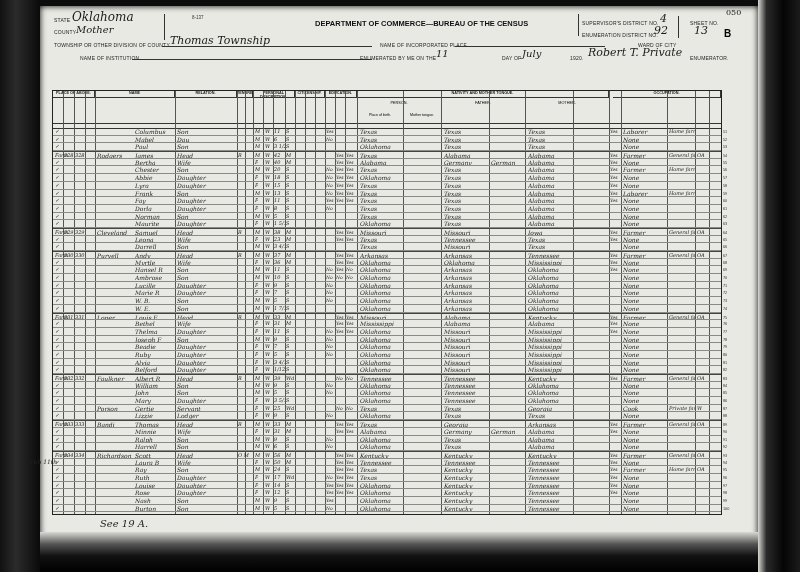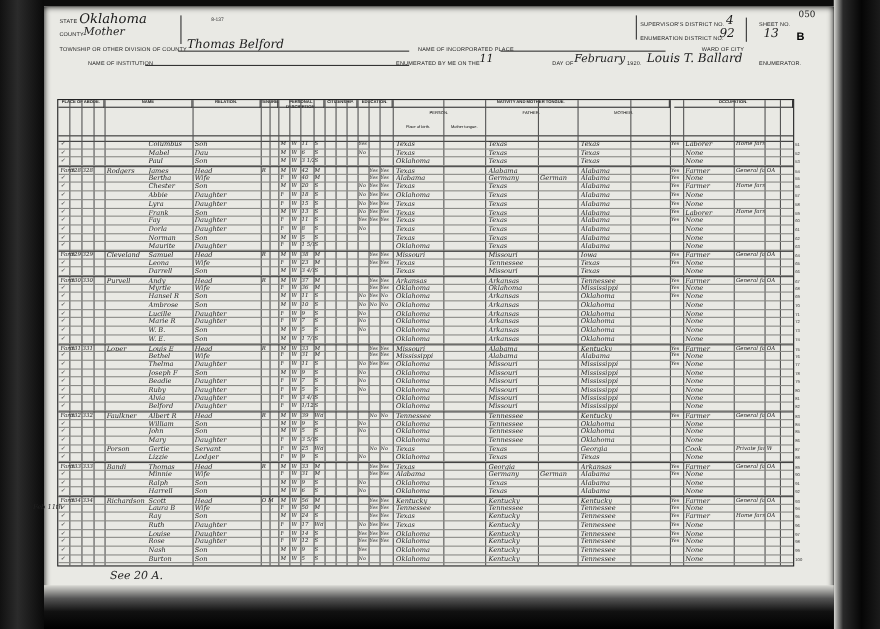--- a/index.html
+++ b/index.html
@@ -31,36 +31,37 @@
 <div class="rstrip"></div>
 
 <div class="page">
 
   <div class="hdr-label" style="left:14px;top:11px;">STATE</div>
   <div class="hw" style="left:32px;top:4px;font-size:12px;">Oklahoma</div>
   <div class="hdr-label" style="left:14px;top:23px;">COUNTY</div>
   <div class="hw" style="left:36px;top:18px;font-size:10px;">Mother</div>
   <div style="position:absolute;left:124px;top:8px;height:26px;border-left:1px solid #333;"></div>
   <div class="hdr-label" style="left:14px;top:36px;">TOWNSHIP OR OTHER DIVISION OF COUNTY</div>
-  <div class="hw" style="left:130px;top:28px;font-size:11px;">Thomas Belford</div>
+  <div class="hw" style="left:130px;top:28px;font-size:11px;">Thomas Township</div>
   <div style="position:absolute;left:122px;top:40px;width:210px;border-top:0.8px solid #333;"></div>
   <div class="hdr-label" style="left:40px;top:49px;">NAME OF INSTITUTION</div>
   <div style="position:absolute;left:92px;top:53px;width:240px;border-top:0.8px solid #333;"></div>
 
   <div class="formno" style="left:152px;top:9px;">8-137</div>
+  <div class="title1">DEPARTMENT OF COMMERCE—BUREAU OF THE CENSUS</div>
 
   <div class="hdr-label" style="left:340px;top:36px;">NAME OF INCORPORATED PLACE</div>
   <div style="position:absolute;left:415px;top:40px;width:150px;border-top:0.8px solid #333;"></div>
   <div class="hdr-label" style="left:598px;top:36px;">WARD OF CITY</div>
   <div class="hdr-label" style="left:320px;top:49px;">ENUMERATED BY ME ON THE</div>
   <div class="hw" style="left:396px;top:42px;font-size:10px;">11</div>
   <div class="hdr-label" style="left:462px;top:49px;">DAY OF</div>
-  <div class="hw" style="left:482px;top:42px;font-size:10px;">February</div>
+  <div class="hw" style="left:482px;top:42px;font-size:10px;">July</div>
   <div class="hdr-label" style="left:530px;top:49px;">1920.</div>
-  <div class="hw" style="left:548px;top:40px;font-size:11px;">Louis T. Ballard</div>
+  <div class="hw" style="left:548px;top:40px;font-size:11px;">Robert T. Private</div>
   <div class="hdr-label" style="left:650px;top:49px;">ENUMERATOR.</div>
 
   <div style="position:absolute;left:538px;top:8px;width:72px;height:22px;border-left:1px solid #333;"></div>
   <div class="hdr-label" style="left:542px;top:14px;">SUPERVISOR'S DISTRICT NO.</div>
   <div class="hw" style="left:620px;top:6px;font-size:11px;">4</div>
   <div class="hdr-label" style="left:542px;top:26px;">ENUMERATION DISTRICT NO.</div>
   <div class="hw" style="left:614px;top:18px;font-size:11px;">92</div>
   <div style="position:absolute;left:638px;top:10px;height:22px;border-left:1px solid #333;"></div>
   <div class="hdr-label" style="left:650px;top:14px;">SHEET NO.</div>
   <div class="hw" style="left:654px;top:18px;font-size:11px;">13</div>
@@ -1360,17 +1361,17 @@
     <span class="cell" style="left:475px;width:44px">Tennessee</span>
     <span class="cell" style="left:557px;font-size:4.5px"></span>
     <span class="cell" style="left:570px;width:44px">None</span>
     <span class="cell" style="left:616px;width:26px;font-size:5px"></span>
     <span class="cell" style="left:644px;font-size:5px"></span>
     <span class="linenum" style="left:670px;top:2px">100</span>
   </div>
       </div>
   </div>
 
-  <div class="note" style="left:60px;top:512px;font-size:10px;">See 20 A.</div>
+  <div class="note" style="left:60px;top:512px;font-size:10px;">See 19 A.</div>
   <div class="note" style="left:-10px;top:452px;font-size:6px;">Feb 11th</div>
 </div>
 
 <div class="bottom"></div>
 
 </body></html>

